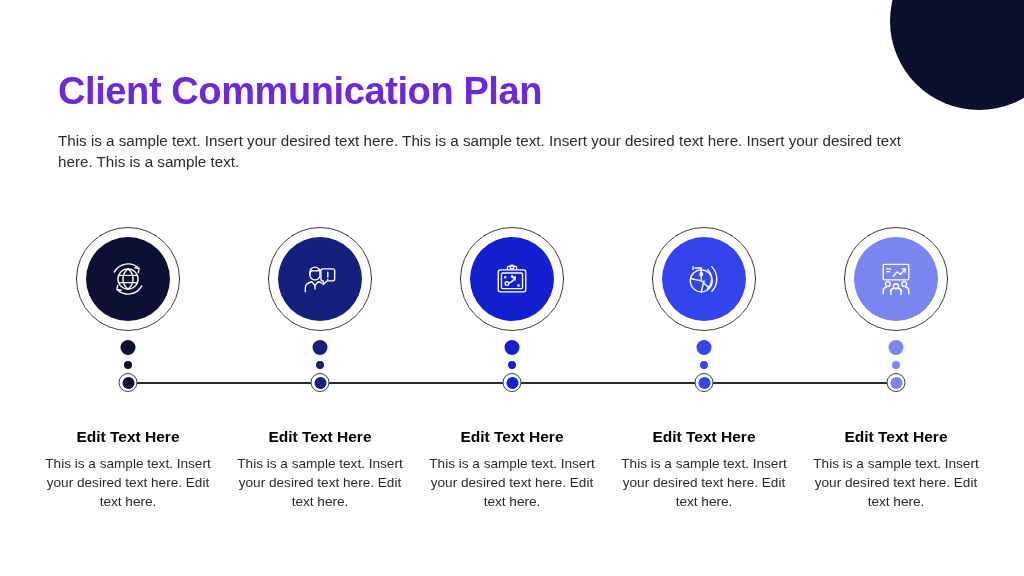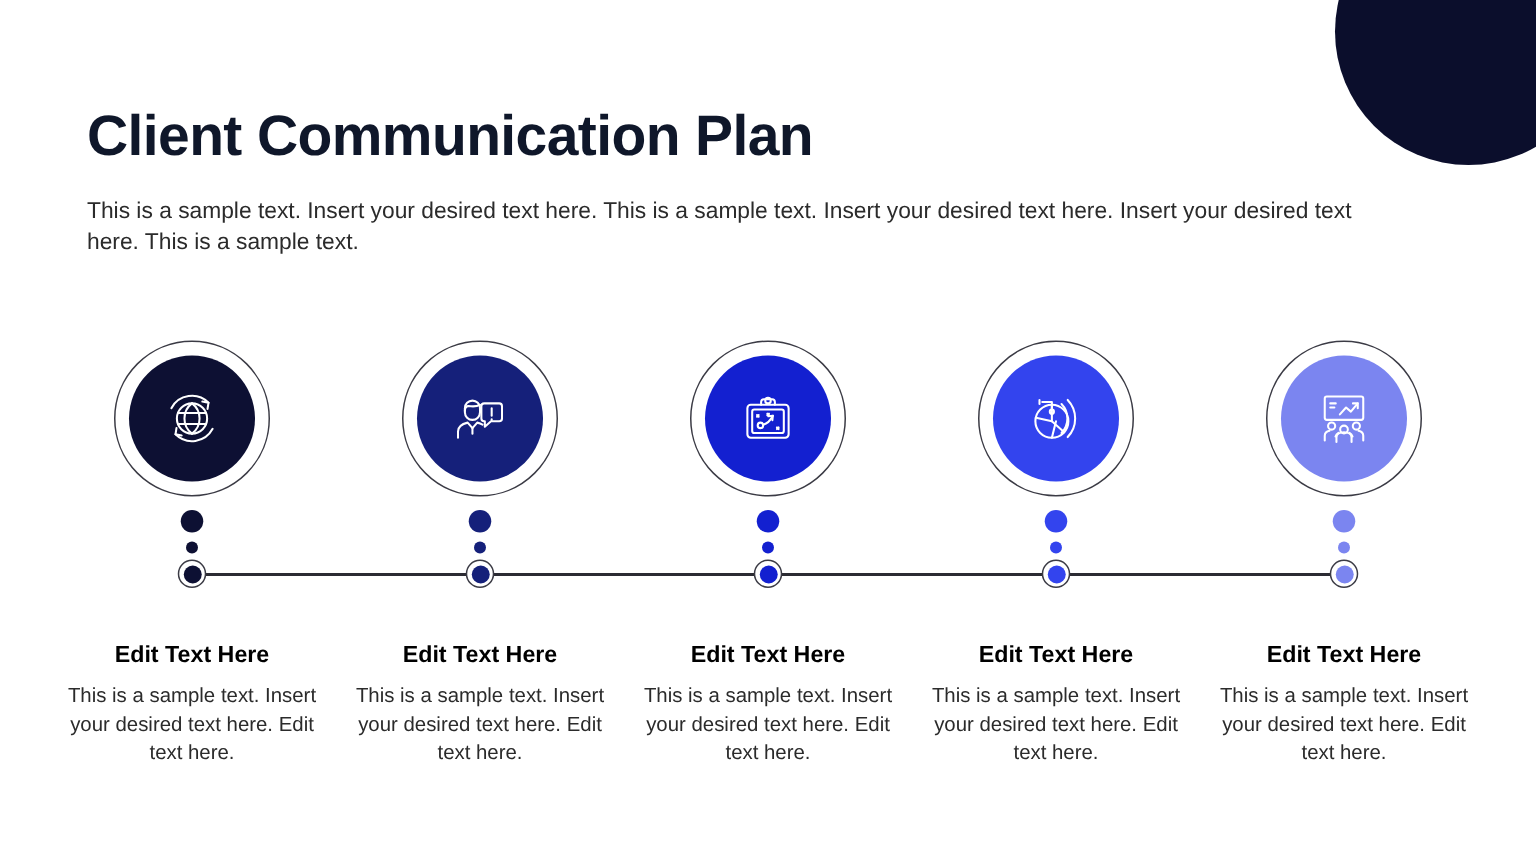--- a/index.html
+++ b/index.html
@@ -29,21 +29,21 @@
   
   .slide-header {
     position: absolute;
     left: 58px;
     top: 72px;
     width: 860px;
   }
   .slide-title {
     font-size: 38px;
     font-weight: 700;
-    color: #0f172a;
+    color: #6d28d9;
     letter-spacing: -0.4px;
     line-height: 1.05;
     margin: 0 0 18px 0;
     white-space: nowrap;
   }
   .slide-subtitle {
     font-size: 15.2px;
     font-weight: 400;
     color: #2b2b2b;
     line-height: 1.42;

